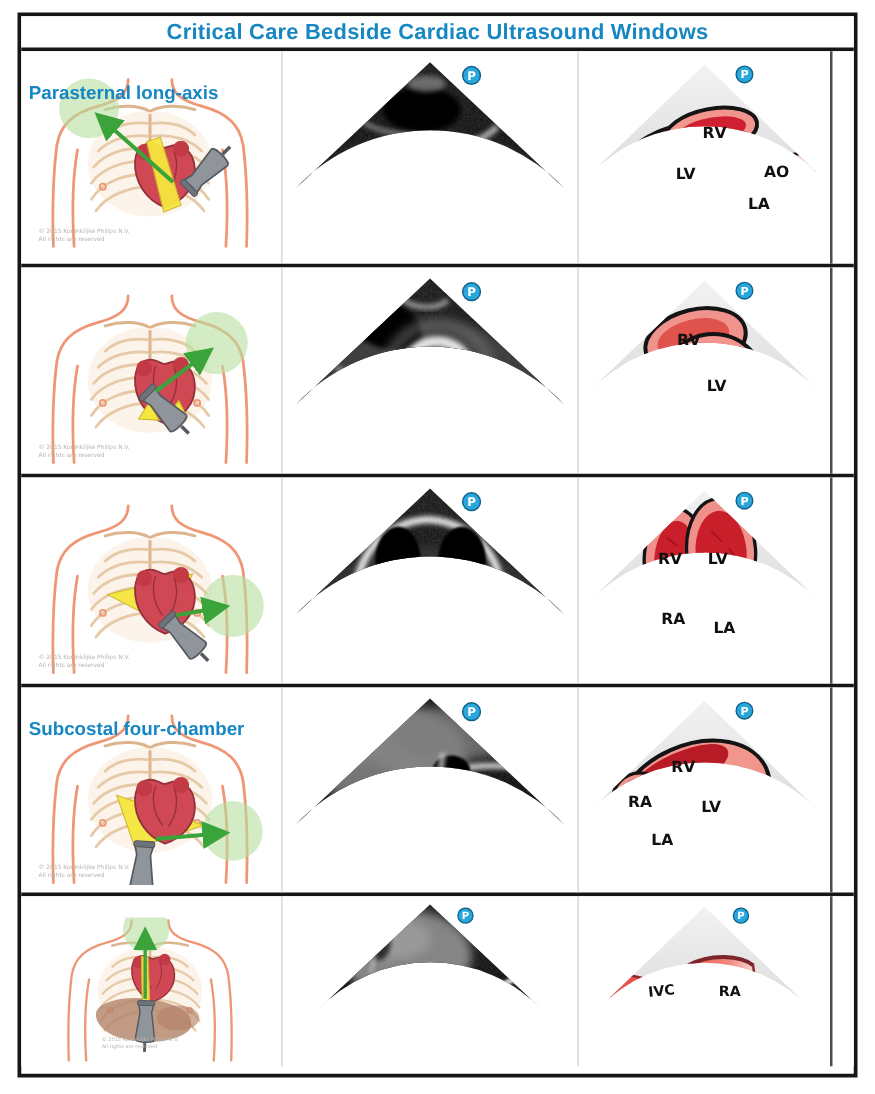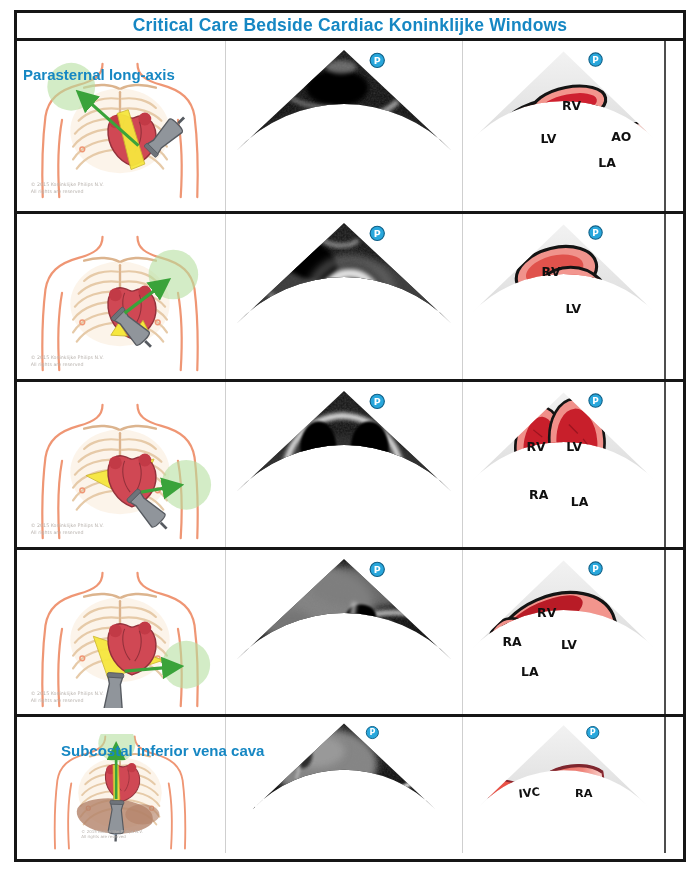--- a/index.html
+++ b/index.html
@@ -113,21 +113,21 @@
     <text x="0" y="0">© 2015 Koninklijke Philips N.V.</text>
     <text x="0" y="7">All rights are reserved</text>
   </g>
 </defs>
 </svg>
 
 <div id="stage">
  <div class="frame">
 
   <div class="title-bar">
-    <div class="figure-title">Critical Care Bedside Cardiac Koninklijke Windows</div>
+    <div class="figure-title">Critical Care Bedside Cardiac Ultrasound Windows</div>
   </div>
 
   <section class="row r1">
     <h2 class="row-title">Parasternal long-axis</h2>
     <div class="cell c-body">
       <svg class="body-svg" viewBox="0 0 210 150" preserveAspectRatio="xMidYMin meet">
         <use href="#torso"></use>
         <circle cx="52" cy="28" r="26" fill="#b5dfa0" opacity="0.6"></circle>
         <use href="#heart"></use>
         <polygon points="102,57 114,53 132,112 117,118" fill="#f6e73e" stroke="#cdb82f" stroke-width="1" opacity="0.95"></polygon>
@@ -282,20 +282,21 @@
         <text class="dxlabel" x="81" y="70">RV</text>
         <text class="dxlabel" x="124" y="70">LV</text>
         <text class="dxlabel" x="84" y="124">RA</text>
         <text class="dxlabel" x="130" y="132">LA</text>
         <use href="#pbadge" x="148" y="13"></use>
       </svg>
     </div>
   </section>
 
   <section class="row r4">
+    <h2 class="row-title">Subcostal four-chamber</h2>
     <div class="cell c-body">
       <svg class="body-svg" viewBox="0 0 210 150" preserveAspectRatio="xMidYMin meet">
         <use href="#torso"></use>
         <circle cx="177" cy="103" r="26" fill="#b5dfa0" opacity="0.6"></circle>
         <polygon points="76,72 152,98 92,118" fill="#f6e73e" stroke="#cdb82f" stroke-width="1" opacity="0.95"></polygon>
         <use href="#heart"></use>
         <use href="#probe" transform="translate(100,116) rotate(4)"></use>
         <path d="M110,110 L168,105" stroke="#3aa33a" stroke-width="3.5" fill="none" marker-end="url(#arrowhead)"></path>
         <use href="#wmark" x="8" y="136"></use>
       </svg>
@@ -342,21 +343,20 @@
         <text class="dxlabel" x="93" y="68">RV</text>
         <text class="dxlabel" x="54" y="100">RA</text>
         <text class="dxlabel" x="118" y="104">LV</text>
         <text class="dxlabel" x="74" y="134">LA</text>
         <use href="#pbadge" x="148" y="13"></use>
       </svg>
     </div>
   </section>
 
   <section class="row r5">
-    <h2 class="row-title">Subcostal inferior vena cava</h2>
     <div class="cell c-body">
       <svg class="body-svg" viewBox="0 0 210 150" preserveAspectRatio="xMidYMin meet">
         <use href="#torso"></use>
         <circle cx="101" cy="12" r="24" fill="#b5dfa0" opacity="0.6"></circle>
         <path d="M50,96 C58,84 88,80 114,86 C140,92 152,102 146,116 C132,130 96,132 72,124 C55,118 46,106 50,96 Z" fill="#b38269" opacity="0.8"></path>
         <ellipse cx="134" cy="104" rx="22" ry="13" fill="#b38269" opacity="0.65"></ellipse>
         <path d="M99,76 L99,130" stroke="#4d7fae" stroke-width="5" opacity="0.85"></path>
         <use href="#heart" transform="translate(8,-10) scale(0.85)"></use>
         <polygon points="96,40 103,40 105,92 97,92" fill="#f6e73e" stroke="#cdb82f" stroke-width="1" opacity="0.9"></polygon>
         <use href="#probe" transform="translate(101,90) rotate(2)"></use>

